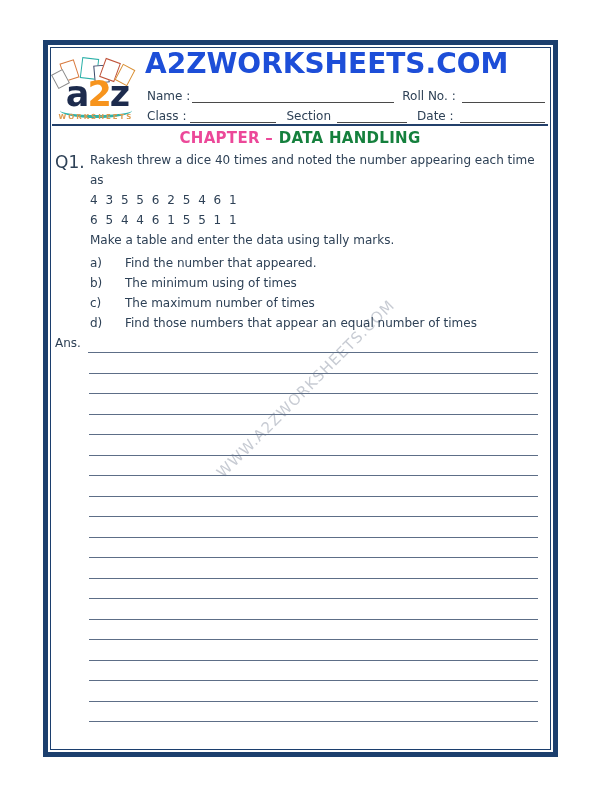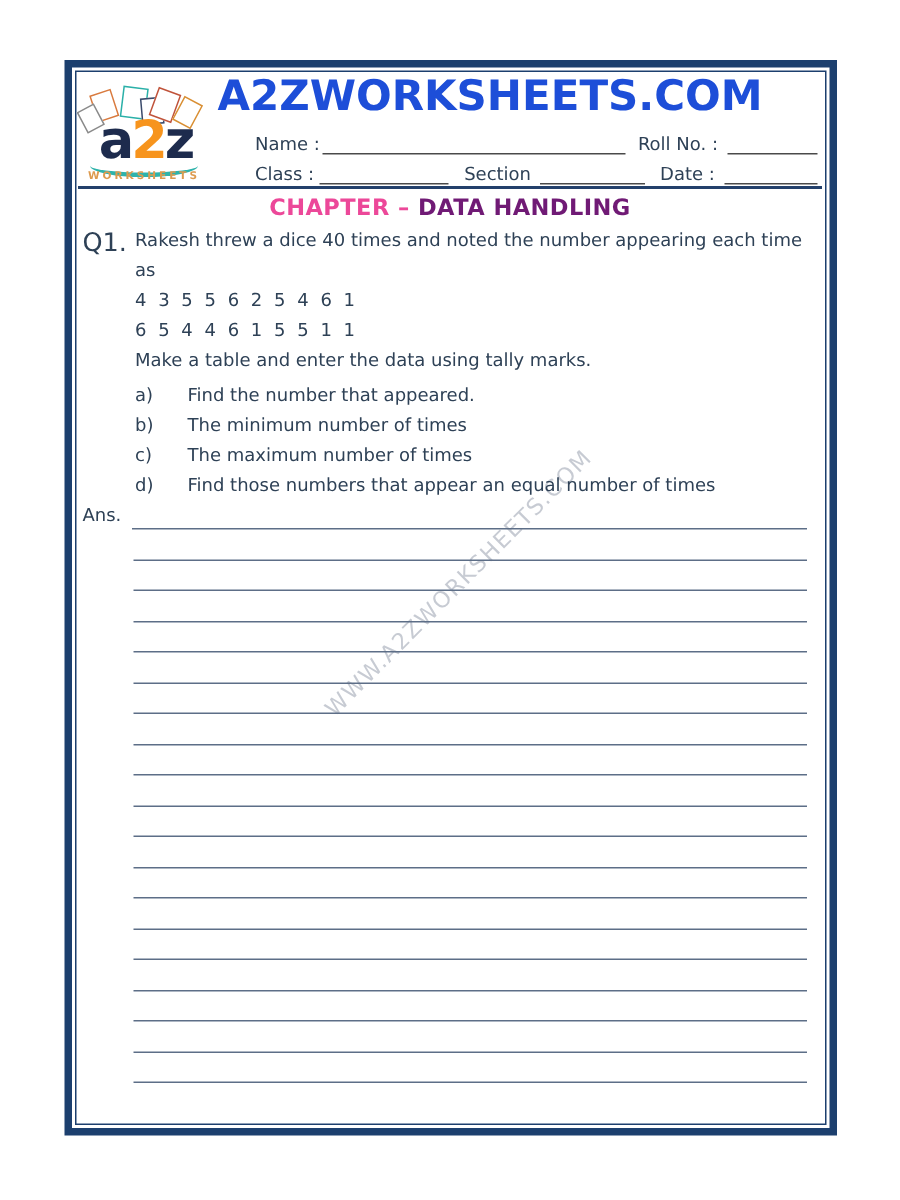--- a/index.html
+++ b/index.html
@@ -35,36 +35,36 @@
     position:absolute;left:0px;top:56px;width:84px;text-align:center;
     font-size:7px;font-weight:bold;letter-spacing:2px;color:#dd9a4e;white-space:nowrap;
   }
 
   
   .site-title{
     position:absolute;left:145px;top:47px;font-size:28px;font-weight:bold;
     color:#1d4ed8;letter-spacing:0px;white-space:nowrap;
   }
   .fields{position:absolute;left:147px;top:84px;width:398px;font-size:12px;}
-  .frow{display:flex;align-items:flex-end;height:20px;margin-left:23px;}
+  .frow{display:flex;align-items:flex-end;height:20px;}
   .frow .lbl{white-space:nowrap;padding-bottom:1px;}
   .blank{border-bottom:1px solid #4a4a4a;height:14px;}
   .bl-name{width:202px;margin:0 8px 1px 2px;}
   .bl-roll{flex:1;margin:0 0 1px 6px;}
   .bl-class{width:86px;margin:0 10px 1px 4px;}
   .bl-section{width:70px;margin:0 10px 1px 6px;}
   .bl-date{flex:1;margin:0 0 1px 6px;}
 
   .header-divider{position:absolute;left:52px;top:124px;width:496px;border-top:2px solid #23406b;}
 
   .chapter-title{
     position:absolute;left:53px;top:129px;width:494px;text-align:center;
     font-size:15px;font-weight:bold;letter-spacing:0.3px;
   }
-  .ch-prefix{color:#ec4899;} .ch-name{color:#701a75;}
+  .ch-prefix{color:#ec4899;} .ch-name{color:#15803d;}
 
   
   .q-number{position:absolute;left:55px;top:152px;font-size:17px;}
   .q-lines{position:absolute;left:90px;top:150px;width:450px;font-size:12px;line-height:20px;}
   .q-lines .dice{letter-spacing:2px;}
   .sub-items{position:absolute;left:90px;top:253px;width:450px;font-size:12px;}
   .sub-item{display:flex;height:20px;align-items:center;}
   .sub-item .si-label{width:35px;}
 
   
@@ -135,21 +135,21 @@
     <div>Make a table and enter the data using tally marks.</div>
   </div>
 
   <div class="sub-items">
     <div class="sub-item">
       <span class="si-label">a)</span>
       <span>Find the number that appeared.</span>
     </div>
     <div class="sub-item">
       <span class="si-label">b)</span>
-      <span>The minimum number of times</span>
+      <span>The minimum using of times</span>
     </div>
     <div class="sub-item">
       <span class="si-label">c)</span>
       <span>The maximum number of times</span>
     </div>
     <div class="sub-item">
       <span class="si-label">d)</span>
       <span>Find those numbers that appear an equal number of times</span>
     </div>
   </div>

